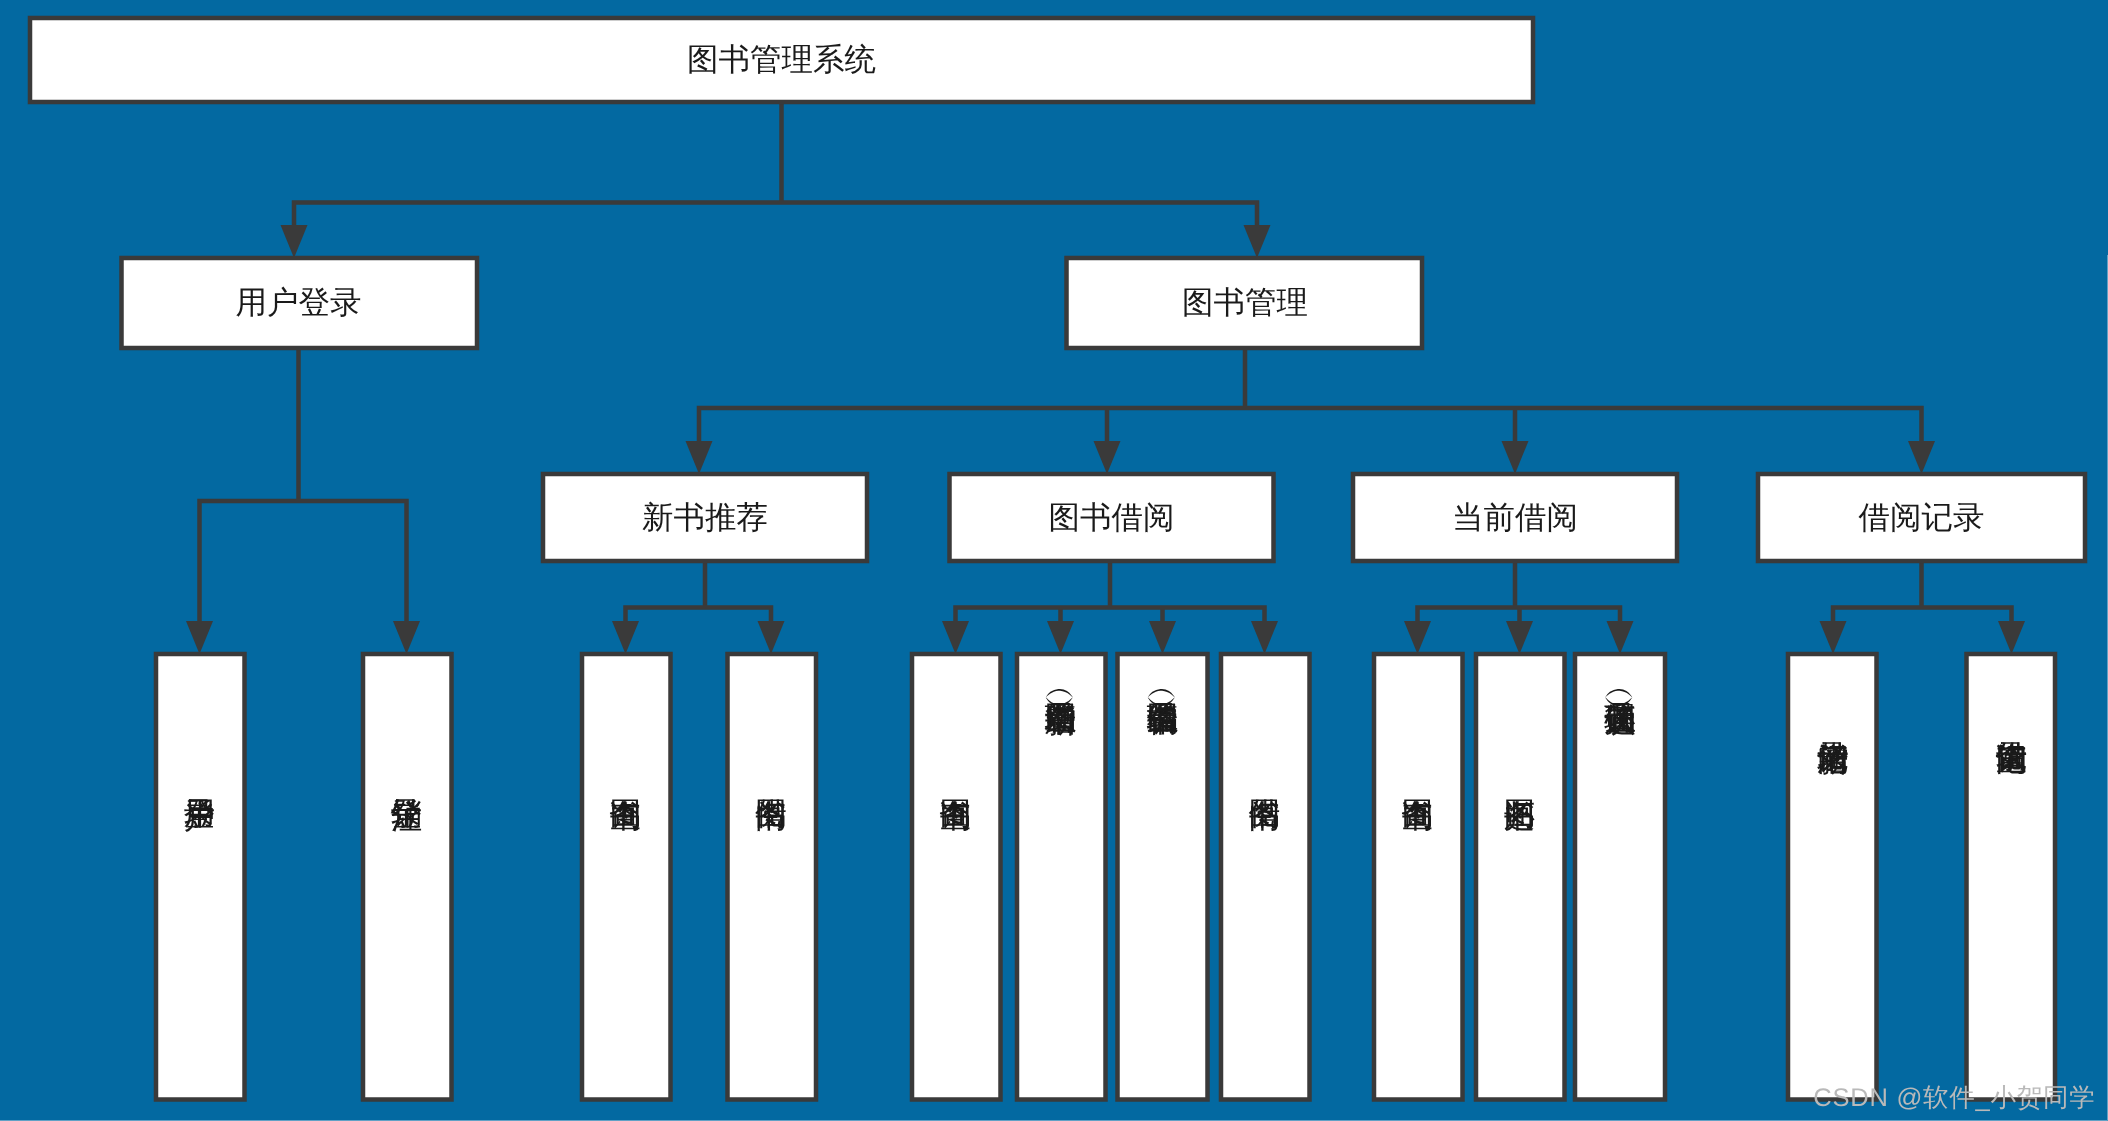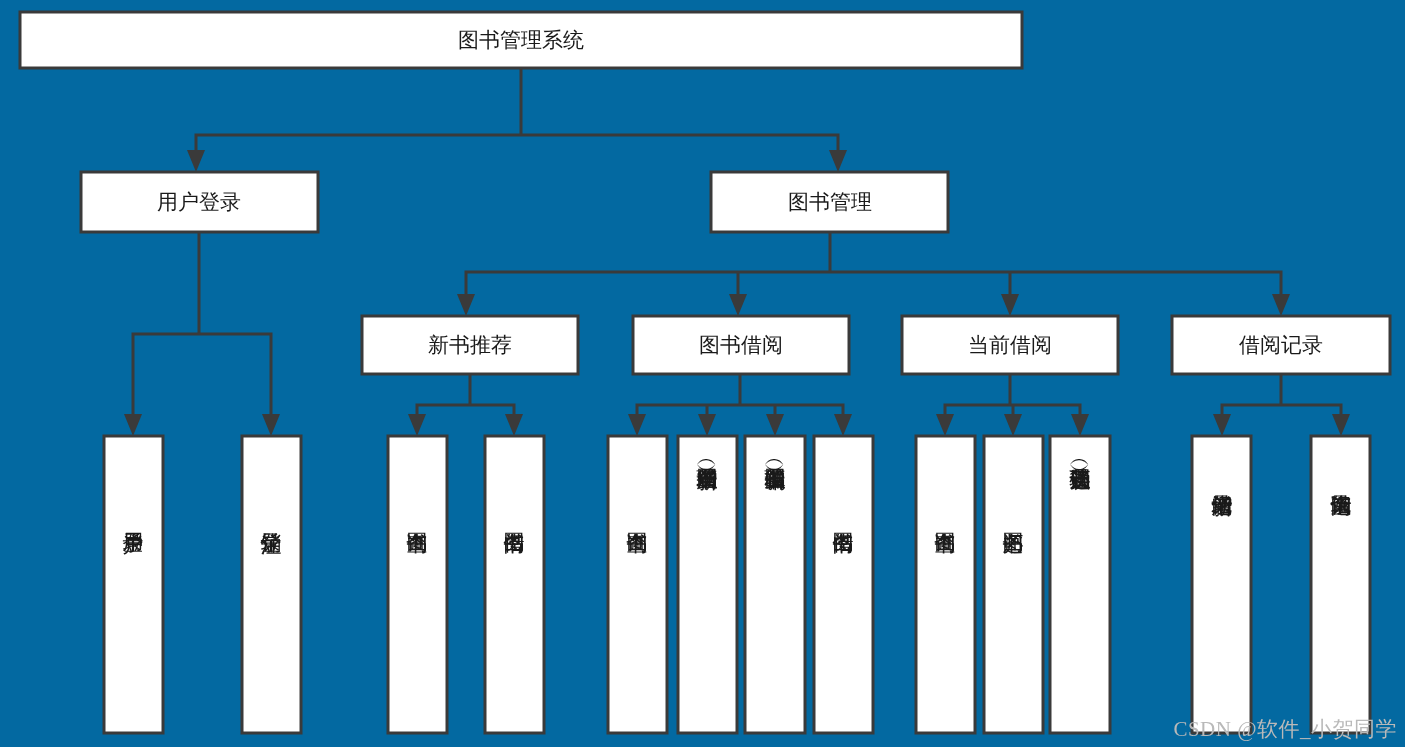--- a/index.html
+++ b/index.html
@@ -22,22 +22,22 @@
   }
   .leaf-label{
     font-family:"DejaVu Sans","Liberation Sans",sans-serif;
     fill:#1a1a1a;font-size:21px;
     writing-mode:vertical-rl;
     glyph-orientation-vertical:0;
     text-anchor:middle;
   }
   .watermark{
     position:absolute;right:8px;bottom:4px;
-    font-family:Liberation Serif, serif;
-    font-size:21px;color:#b9b9b9;white-space:nowrap;
+    font-family:Liberation Sans, sans-serif;
+    font-size:17px;color:#b9b9b9;white-space:nowrap;
     letter-spacing:0.5px;
   }
 </style>
 </head>
 <body>
 
 <div id="diagram-root">
   <svg class="canvas" viewBox="0 0 1405 747">
     <defs>
       <g id="ah">

